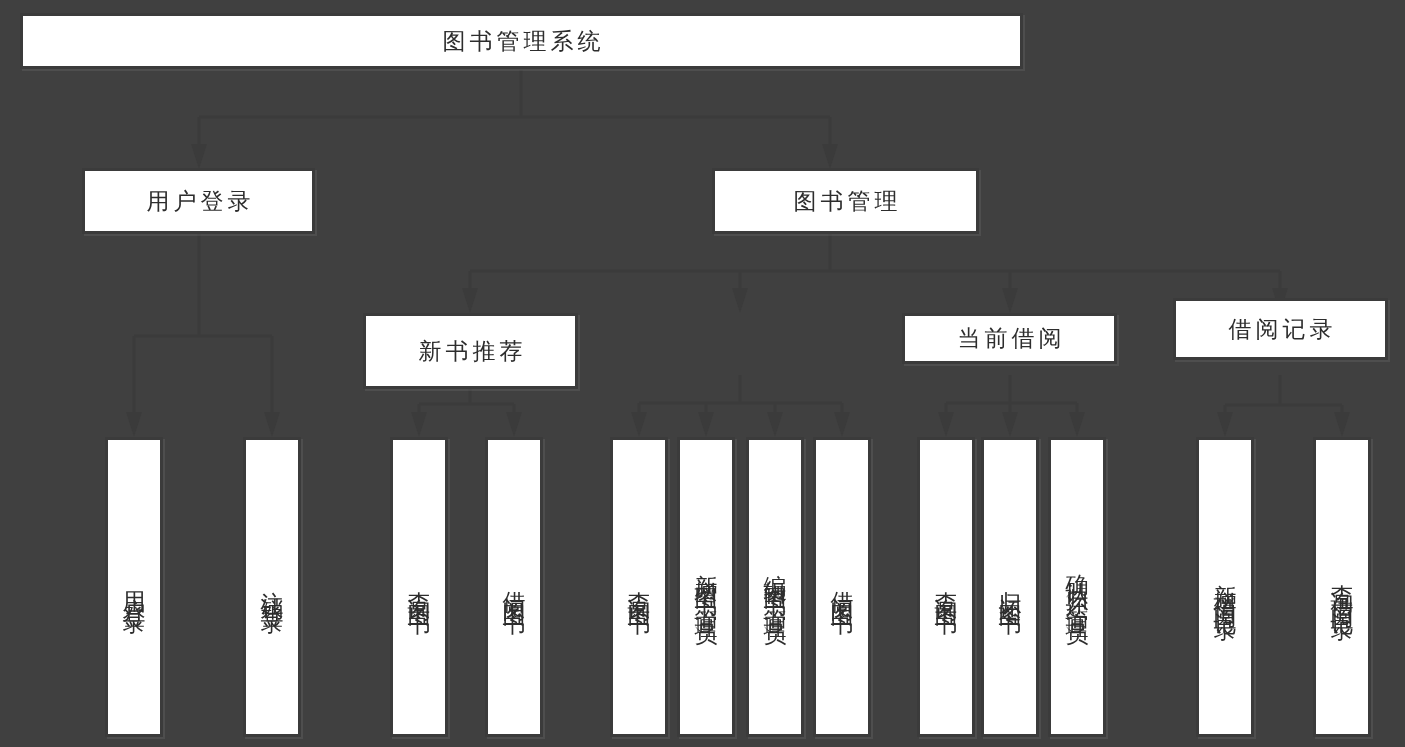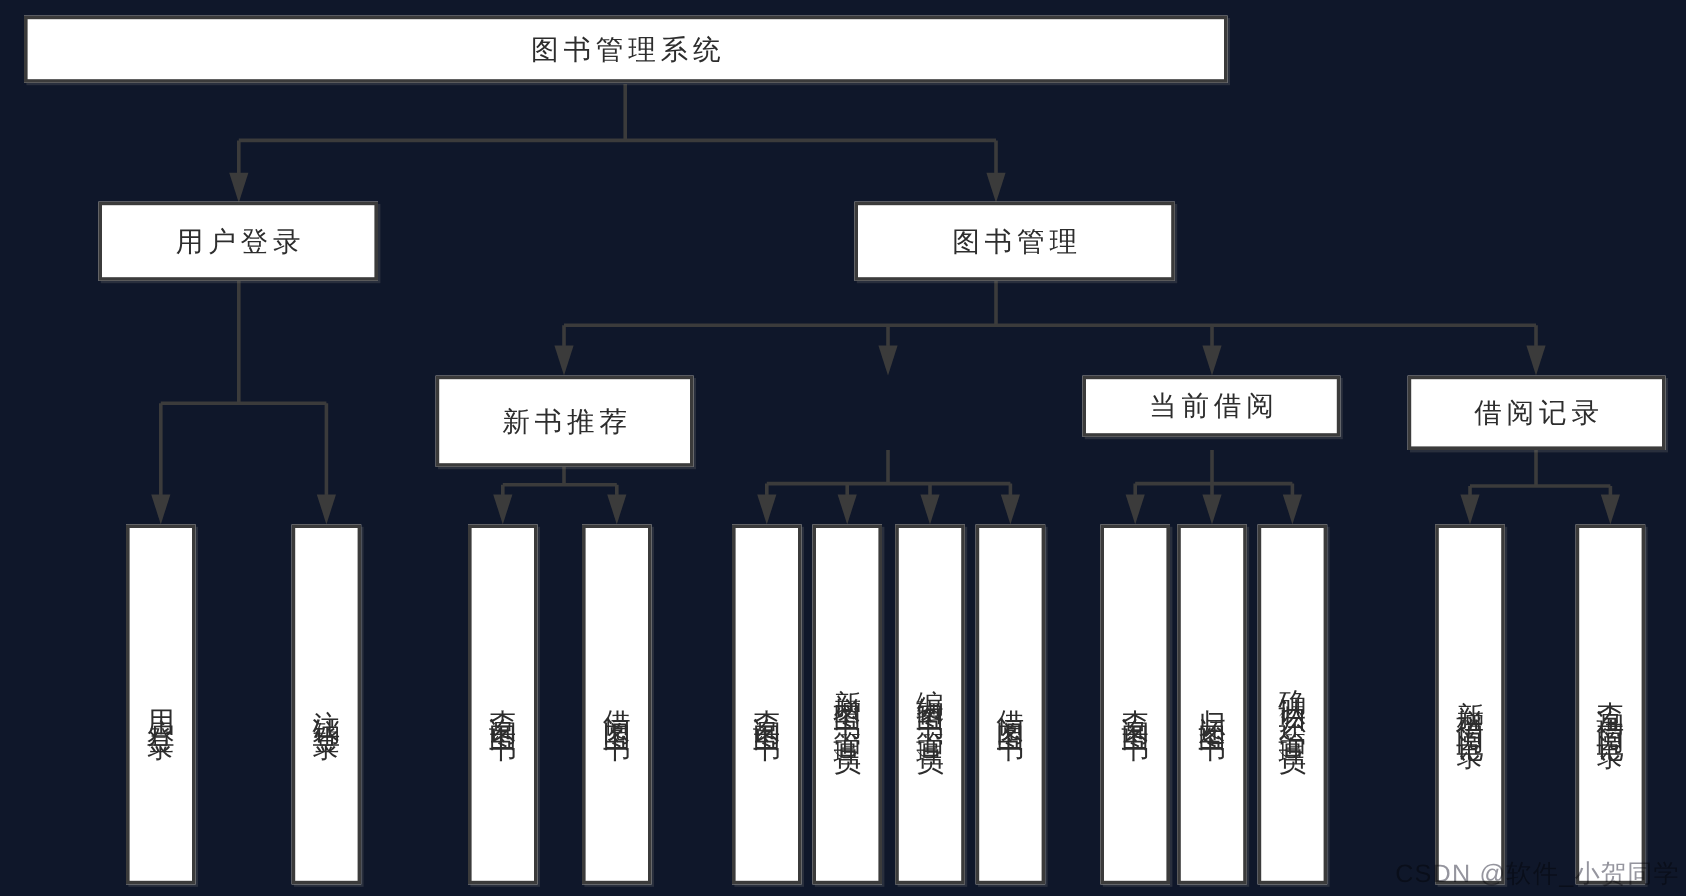--- a/index.html
+++ b/index.html
@@ -4,21 +4,21 @@
 <style>
   html, body {
     margin: 0;
     padding: 0;
     background: #ffffff;
   }
   .canvas {
     position: relative;
     width: 1405px;
     height: 747px;
-    background: #0f172a;
+    background: #404040;
     font-family: "Liberation Sans", "DejaVu Sans", sans-serif;
     overflow: hidden;
   }
   svg.connectors {
     position: absolute;
     left: 0; top: 0;
     width: 1405px; height: 747px;
     z-index: 1;
   }
   .node {
@@ -46,21 +46,21 @@
     white-space: normal;
   }
   
   #n-root        { left: 20px;   top: 13px;  width: 1003px; height: 56px; }
   #n-user-login  { left: 82px;   top: 168px; width: 233px;  height: 66px; }
   #n-book-mgmt   { left: 712px;  top: 168px; width: 267px;  height: 66px; }
 
   #n-new-book    { left: 363px;  top: 313px; width: 215px;  height: 76px; font-family: Liberation Mono, monospace; }
   #n-book-borrow { left: 633px;  top: 313px; width: 215px;  height: 62px; }
   #n-cur-borrow  { left: 902px;  top: 313px; width: 215px;  height: 51px; }
-  #n-borrow-rec  { left: 1173px; top: 313px; width: 215px;  height: 62px; }
+  #n-borrow-rec  { left: 1173px; top: 298px; width: 215px;  height: 62px; }
 
   .leaf { top: 437px; width: 58px; height: 300px; border-width: 3px; }
   #l-login       { left: 105px; }
   #l-logout      { left: 243px; }
   #l-query1      { left: 390px; }
   #l-borrow1     { left: 485px; }
   #l-query2      { left: 610px; }
   #l-addbook     { left: 677px; }
   #l-editbook    { left: 746px; }
   #l-borrow2     { left: 813px; }
@@ -150,14 +150,13 @@
   <div class="node vnode leaf" id="l-editbook">编辑图书（管理员）</div>
   <div class="node vnode leaf" id="l-borrow2">借阅图书</div>
 
   <div class="node vnode leaf" id="l-query3">查询图书</div>
   <div class="node vnode leaf" id="l-return">归还图书</div>
   <div class="node vnode leaf" id="l-confirm">确认归还（管理员）</div>
 
   <div class="node vnode leaf" id="l-addrec">新增借阅记录</div>
   <div class="node vnode leaf" id="l-queryrec">查询借阅记录</div>
 
-  <div class="watermark">CSDN @软件_小贺同学</div>
 </div>
 
 </body></html>

